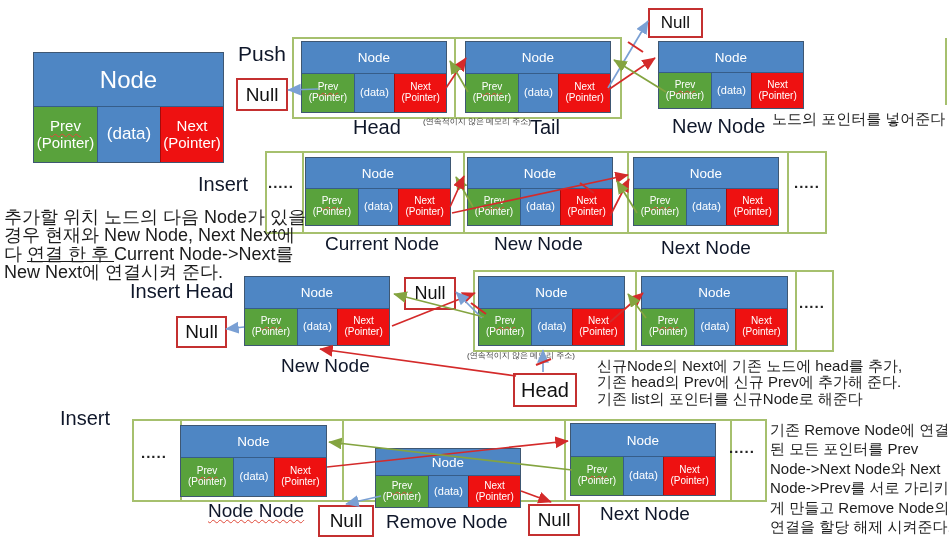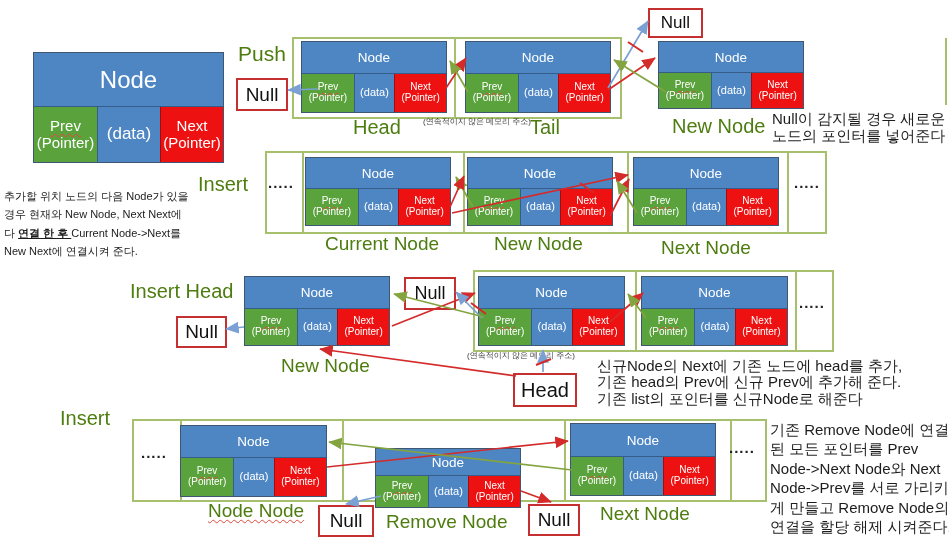--- a/index.html
+++ b/index.html
@@ -1,58 +1,57 @@
 <!DOCTYPE html>
 <html><head>
 <meta charset="utf-8">
 <style>
   html,body{margin:0;padding:0;background:#fff;}
   #stage{position:relative;width:949px;height:550px;background:#fff;overflow:hidden;
          font-family:"Liberation Sans","DejaVu Sans",sans-serif;color:#111;}
   .abs{position:absolute;}
-  .lbl{position:absolute;color:#4d7c0f;white-space:nowrap;}
+  .lbl{position:absolute;color:#0f172a;white-space:nowrap;}
   .nullbox{position:absolute;background:#fff;border:2px solid #c43030;color:#111;
            display:flex;align-items:center;justify-content:center;white-space:nowrap;z-index:5;}
   .gbox{position:absolute;border:2px solid #a6c06e;background:transparent;z-index:1;}
   .gdiv{position:absolute;top:0;bottom:0;width:2px;background:#a6c06e;}
   .node{position:absolute;z-index:3;border:1px solid rgba(50,50,50,.55);box-sizing:border-box;}
   .node-title{width:100%;display:flex;align-items:center;justify-content:center;color:#fff;
               box-sizing:border-box;border-bottom:1px solid rgba(0,0,0,.3);}
   .node-row{display:flex;width:100%;box-sizing:border-box;}
   .ncell{display:flex;flex-direction:column;align-items:center;justify-content:center;
          color:#fff;text-align:center;box-sizing:border-box;line-height:1.08;}
   .ncell + .ncell{border-left:1px solid rgba(0,0,0,.3);}
   .squiggle{text-decoration:underline wavy #e04a3a 1px;text-underline-offset:2px;}
-  .uline{text-decoration:underline;font-weight:bold;}
+  .uline{text-decoration:underline;}
   .ellip{position:absolute;font-weight:bold;letter-spacing:1px;color:#222;z-index:2;}
   .cap{position:absolute;color:#3a3a3a;z-index:4;white-space:nowrap;}
   .ktext{position:absolute;color:#1c1c1c;z-index:4;}
   .ktext div{white-space:nowrap;}
   #arrows{position:absolute;left:0;top:0;z-index:6;pointer-events:none;}
 </style>
 </head>
 <body>
 
 <div id="stage">
 
   <div class="lbl" style="left:238px;top:42px;font-size:21px;">Push</div>
   <div class="nullbox" style="left:236px;top:78px;width:48px;height:29px;font-size:19px;">Null</div>
   <div class="nullbox" style="left:648px;top:8px;width:51px;height:26px;font-size:17px;">Null</div>
   <div class="lbl" style="left:353px;top:116px;font-size:20px;">Head</div>
   <div class="cap" style="left:423px;top:116px;font-size:8px;">(연속적이지 않은 메모리 주소)</div>
   <div class="lbl" style="left:530px;top:116px;font-size:20px;">Tail</div>
   <div class="lbl" style="left:672px;top:115px;font-size:20px;">New Node</div>
   <div class="ktext" style="left:772px;top:110px;font-size:15px;line-height:17px;">
-    <div>Null이 감지될 경우 새로운</div>
     <div>노드의 포인터를 넣어준다</div>
   </div>
   <div class="abs" style="left:945px;top:38px;width:2px;height:67px;background:#a6c06e;z-index:1;"></div>
 
   <div class="lbl" style="left:198px;top:173px;font-size:20px;">Insert</div>
-  <div class="ktext" style="left:4px;top:187px;font-size:11px;line-height:18.4px;">
+  <div class="ktext" style="left:4px;top:208px;font-size:18px;line-height:18.4px;">
     <div>추가할 위치 노드의 다음 Node가 있을</div>
     <div>경우 현재와 New Node, Next Next에</div>
     <div><span>다 </span><span class="uline">연결 한 후 </span><span>Current Node-&gt;Next를</span></div>
     <div>New Next에 연결시켜 준다.</div>
   </div>
   <div class="ellip" style="left:268px;top:174px;font-size:15px;">.....</div>
   <div class="ellip" style="left:794px;top:174px;font-size:15px;">.....</div>
   <div class="lbl" style="left:325px;top:233px;font-size:19px;">Current Node</div>
   <div class="lbl" style="left:494px;top:233px;font-size:19px;">New Node</div>
   <div class="lbl" style="left:661px;top:237px;font-size:19px;">Next Node</div>

